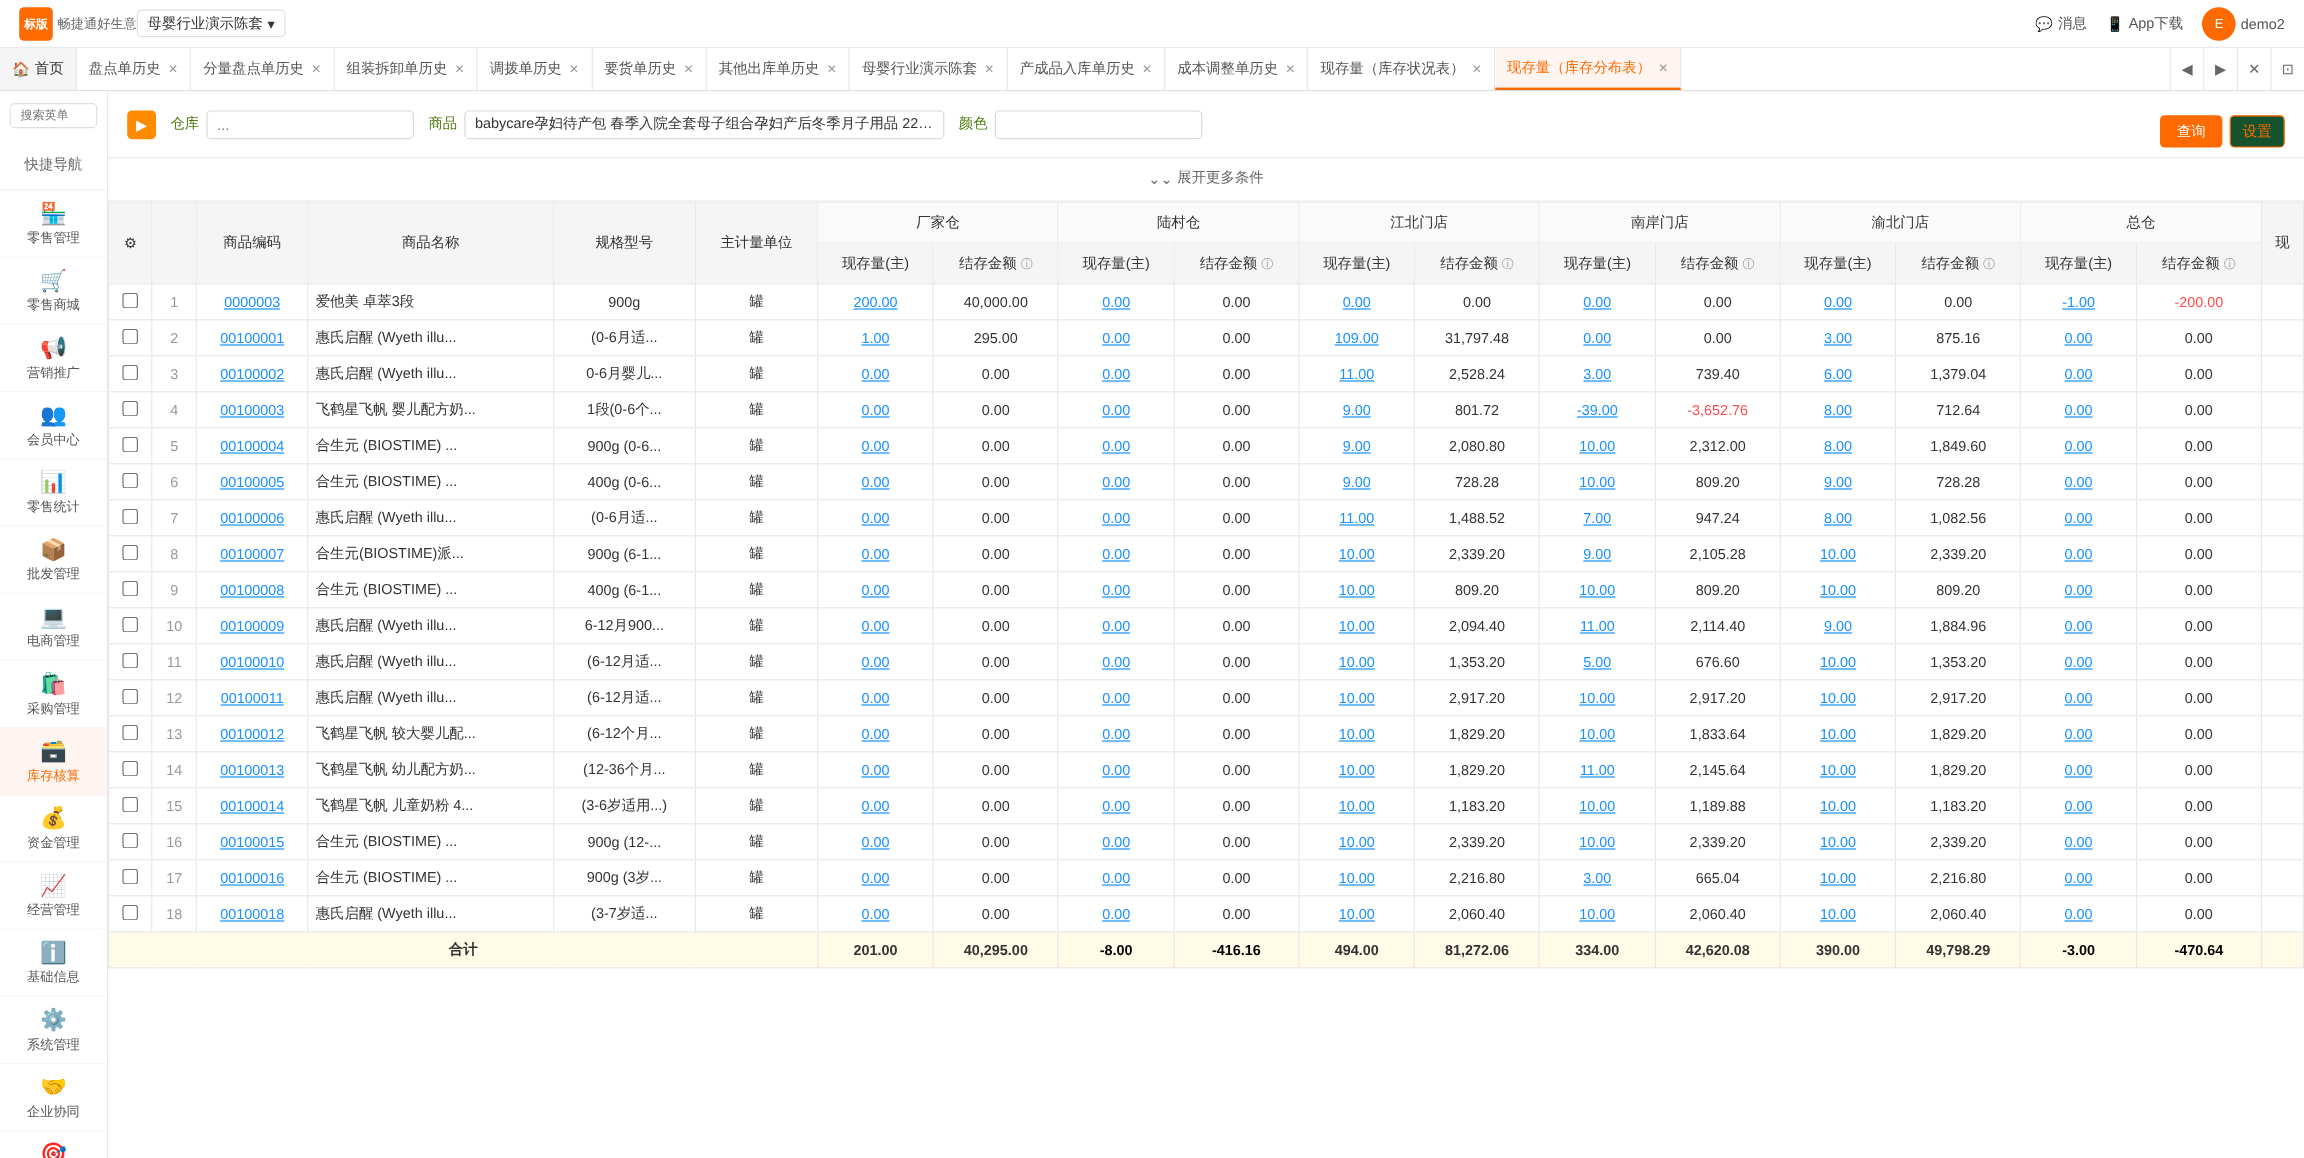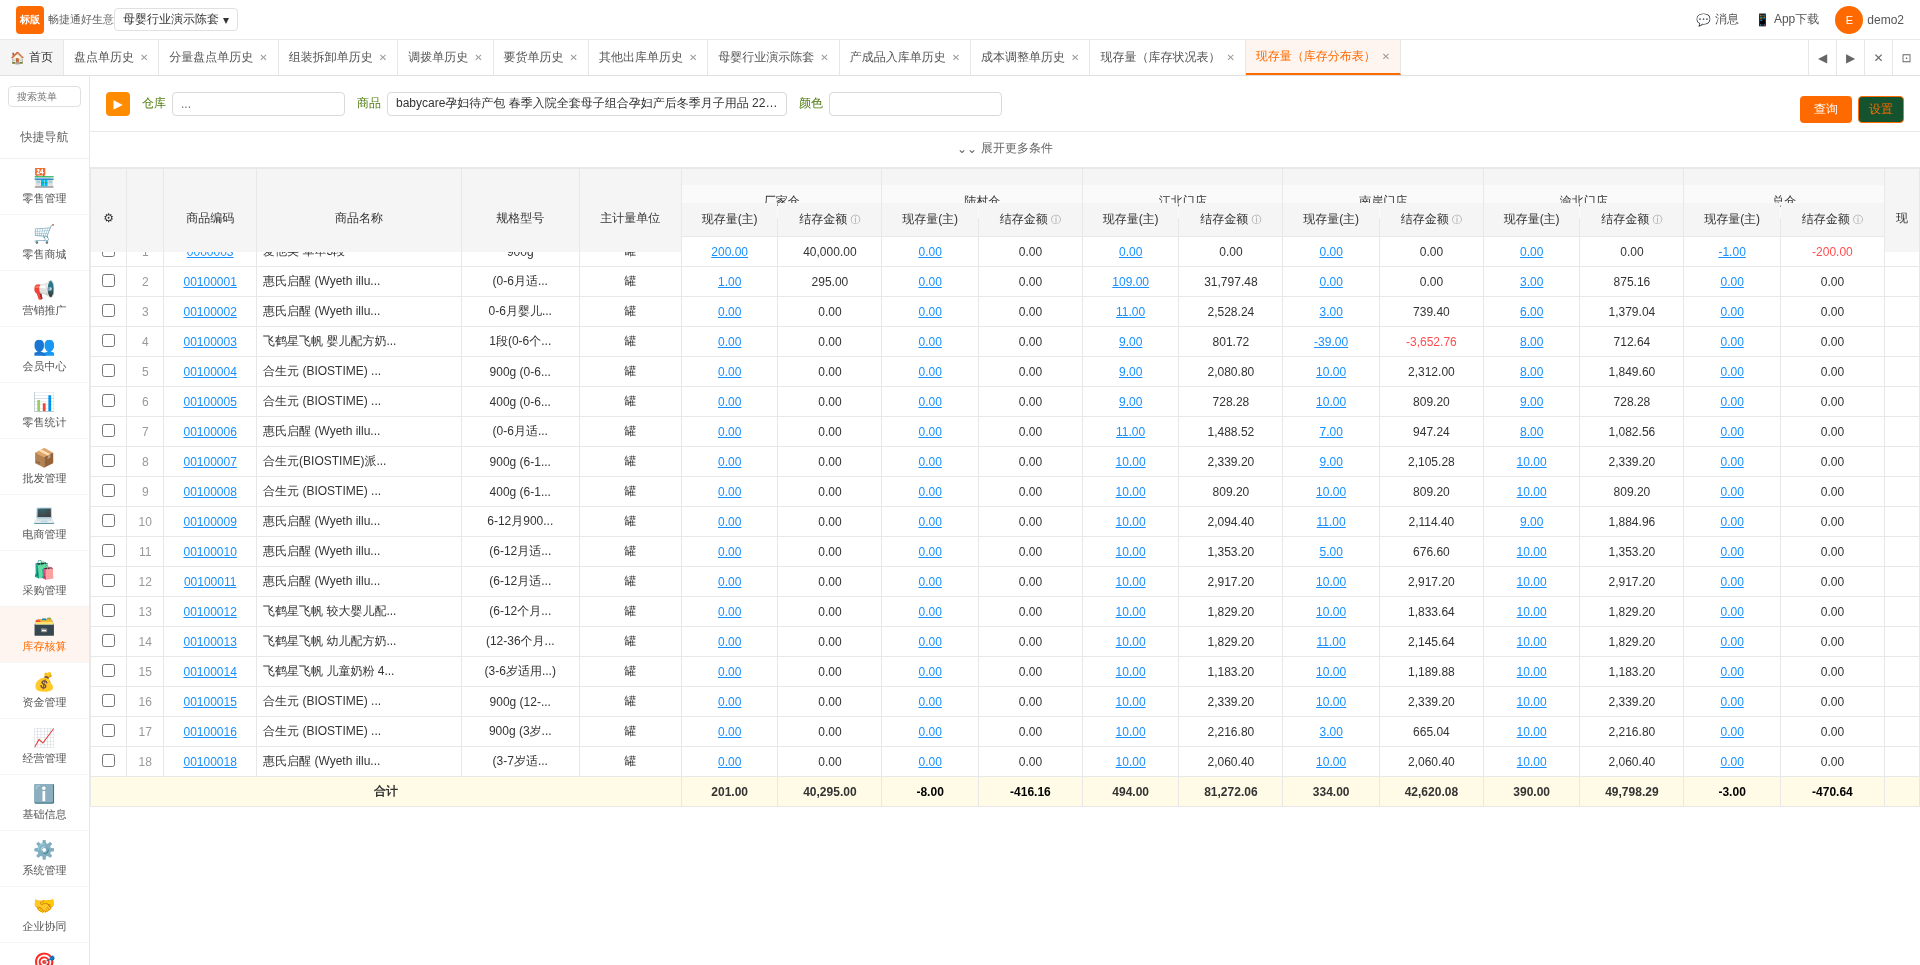--- a/index.html
+++ b/index.html
@@ -55,21 +55,21 @@
     .filter-input-long { min-width: 400px; color: #333; overflow: hidden; text-overflow: ellipsis; white-space: nowrap; }
     .filter-arrow-btn { width: 24px; height: 24px; background: #ff8c00; border-radius: 4px; display: flex; align-items: center; justify-content: center; color: white; cursor: pointer; font-size: 12px; flex-shrink: 0; }
     .search-btn { background: #ff6a00; color: white; border: none; border-radius: 4px; padding: 5px 14px; cursor: pointer; font-size: 12px; }
     .settings-btn { border: 1px solid #ff6a00; color: #ff6a00; background: #14532d; border-radius: 4px; padding: 4px 10px; cursor: pointer; font-size: 12px; }
     .expand-more { display: flex; align-items: center; gap: 4px; color: #666; cursor: pointer; font-size: 12px; padding: 4px 8px; }
 
     
     .table-wrapper { flex: 1; overflow: auto; background: #fff; margin: 0; }
     table { width: 100%; border-collapse: collapse; font-size: 12px; }
     thead tr { background: #f5f5f5; }
-    th { padding: 8px 6px; text-align: center; border: 1px solid #e8e8e8; color: #333; font-weight: normal; white-space: nowrap; position: sticky; top: 16px; background: #f5f5f5; z-index: 2; }
+    th { padding: 8px 6px; text-align: center; border: 1px solid #e8e8e8; color: #333; font-weight: normal; white-space: nowrap; position: sticky; top: 0; background: #f5f5f5; z-index: 2; }
     th.group-header { background: #fafafa; }
     td { padding: 6px 6px; text-align: center; border: 1px solid #e8e8e8; color: #333; white-space: nowrap; }
     td.neg { color: #ff4d4f; }
     td.link { color: #1890ff; text-decoration: underline; cursor: pointer; }
     .sum-row td { background: #fffbe6; font-weight: bold; }
     .sum-row td.neg { color: #000000; }
     .row-num { color: #999; }
     .col-settings { cursor: pointer; }
     .info-icon { color: #999; font-size: 10px; cursor: pointer; }
 

